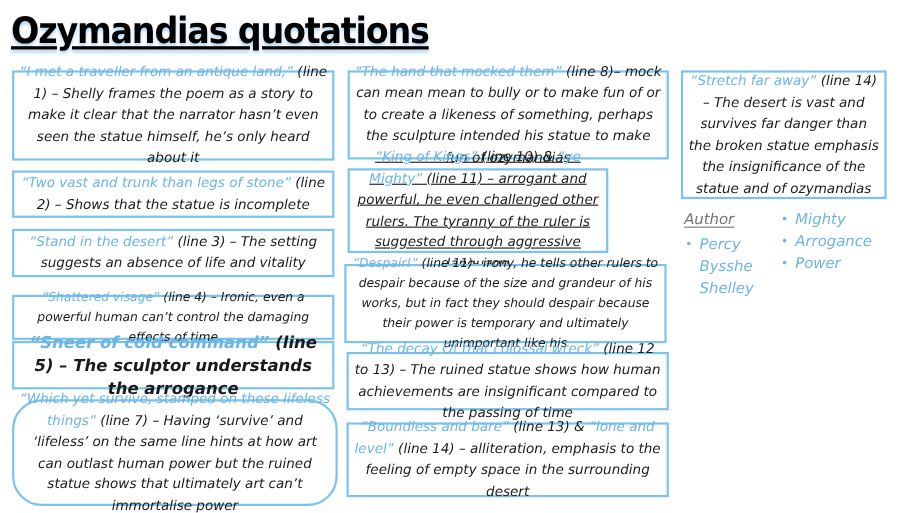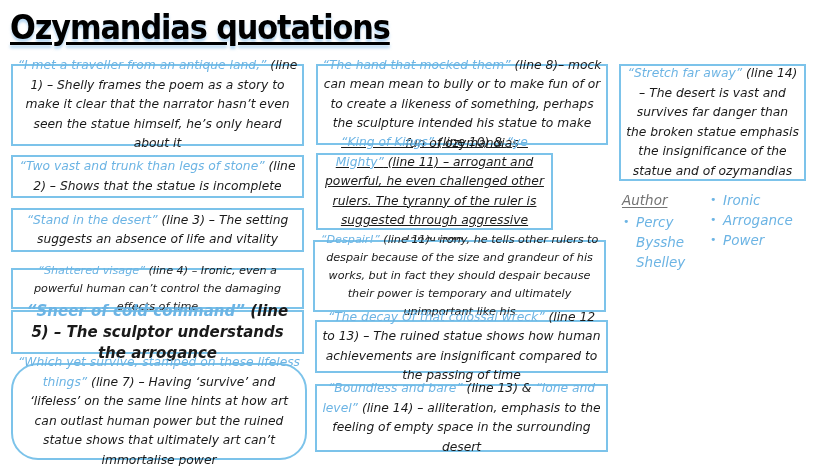--- a/index.html
+++ b/index.html
@@ -168,17 +168,17 @@
   <div class="side-head">Author</div>
   <ul class="side-list">
     <li><span class="bullet">•</span><span>Percy</span></li>
     <li><span>Bysshe</span></li>
     <li><span>Shelley</span></li>
   </ul>
 </div>
 
 <div class="side-col" style="left:707px;">
   <ul class="side-list">
-    <li><span class="bullet">•</span><span>Ironic</span></li>
+    <li><span class="bullet">•</span><span>Mighty</span></li>
     <li><span class="bullet">•</span><span>Arrogance</span></li>
     <li><span class="bullet">•</span><span>Power</span></li>
   </ul>
 </div>
 
 </body></html>

